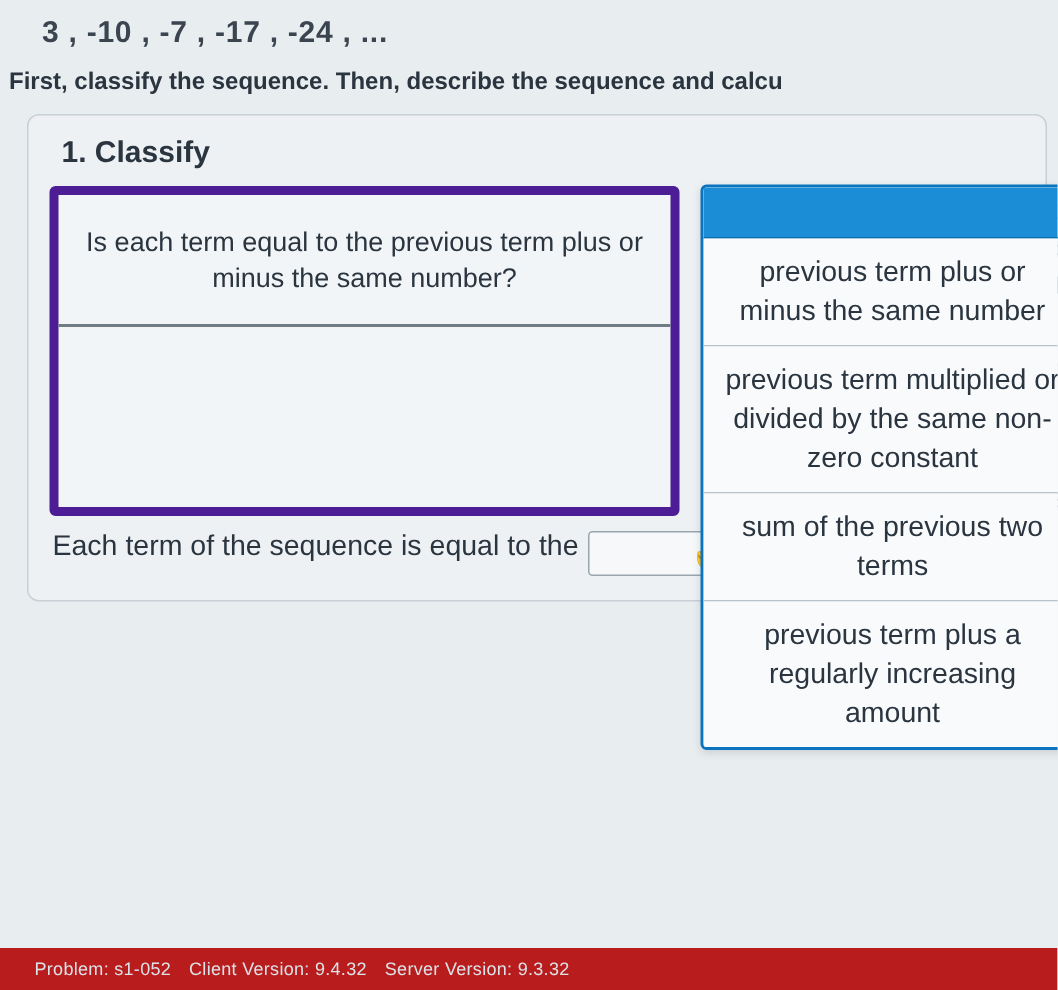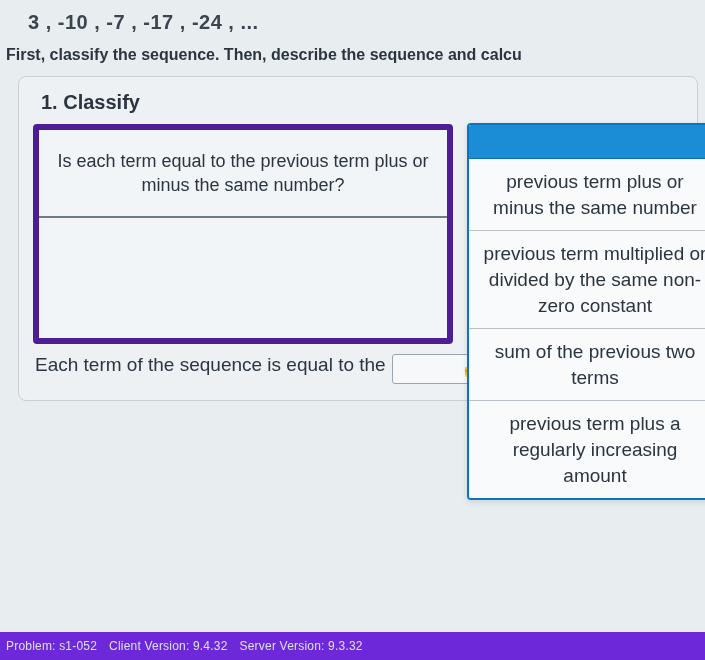--- a/index.html
+++ b/index.html
@@ -155,26 +155,26 @@
     .rhs-4 { top: 232px; left: 700px;}
     .rhs-5 { top: 322px; left: 690px;}
 
     
     .footer {
       position: absolute;
       left: 0;
       bottom: 0;
       width: 100%;
       height: 28px;
-      background: #6d28d9;
+      background: #b91c1c;
       color: #dbe3e8;
       font-size: 12px;
       display: flex;
       align-items: center;
-      padding-left: 6px;
+      padding-left: 23px;
       letter-spacing: 0.2px;
     }
     .footer .sep {
       margin: 0 6px;
       opacity: 0.9;
     }
   </style>
 </head>
 <body>
 

